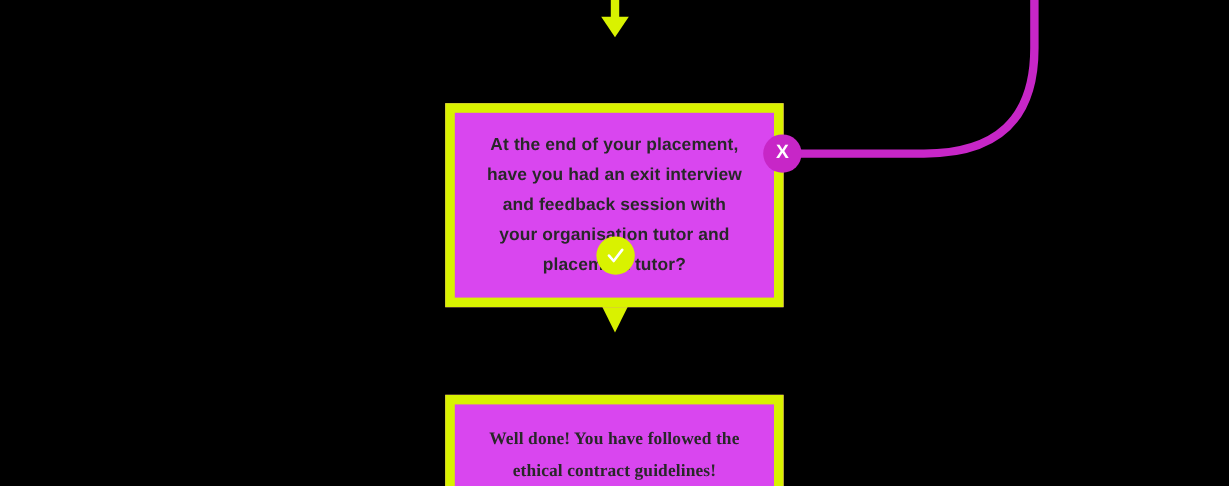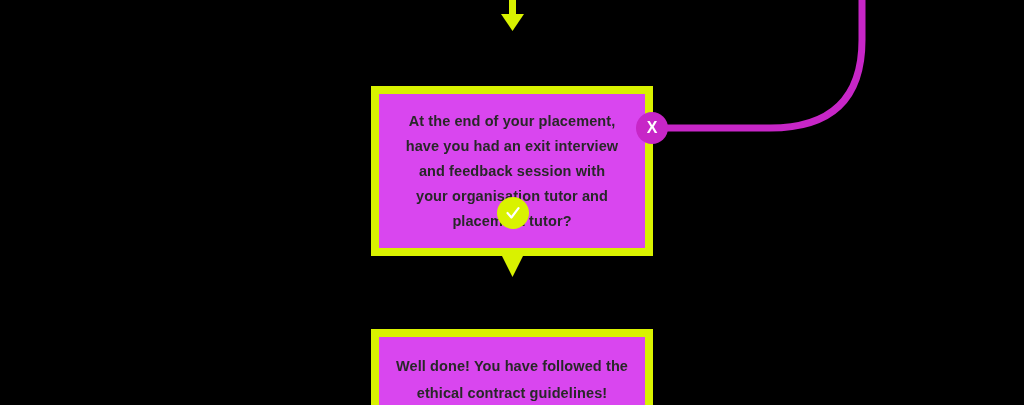--- a/index.html
+++ b/index.html
@@ -64,20 +64,21 @@
     left: 371px;
     top: 285px;
     width: 282px;
     height: 101px;
     border: 8px solid #d9f200;
   }
   #box-outcome .box-text {
     font-size: 14.5px;
     line-height: 27px;
     padding: 0 12px;
+    font-family: Liberation Serif, serif;
   }
 
   
   .badge {
     position: absolute;
     border-radius: 50%;
     display: flex;
     align-items: center;
     justify-content: center;
     color: #ffffff;

